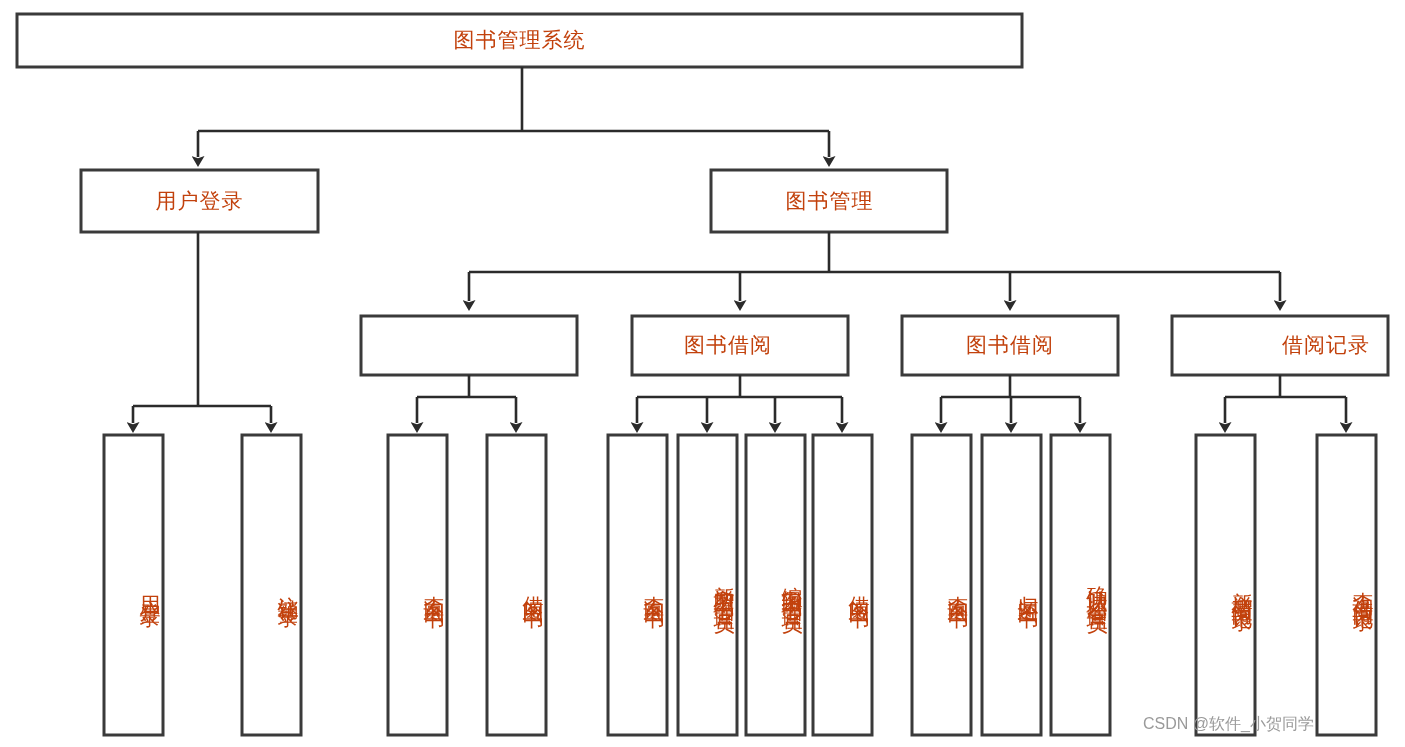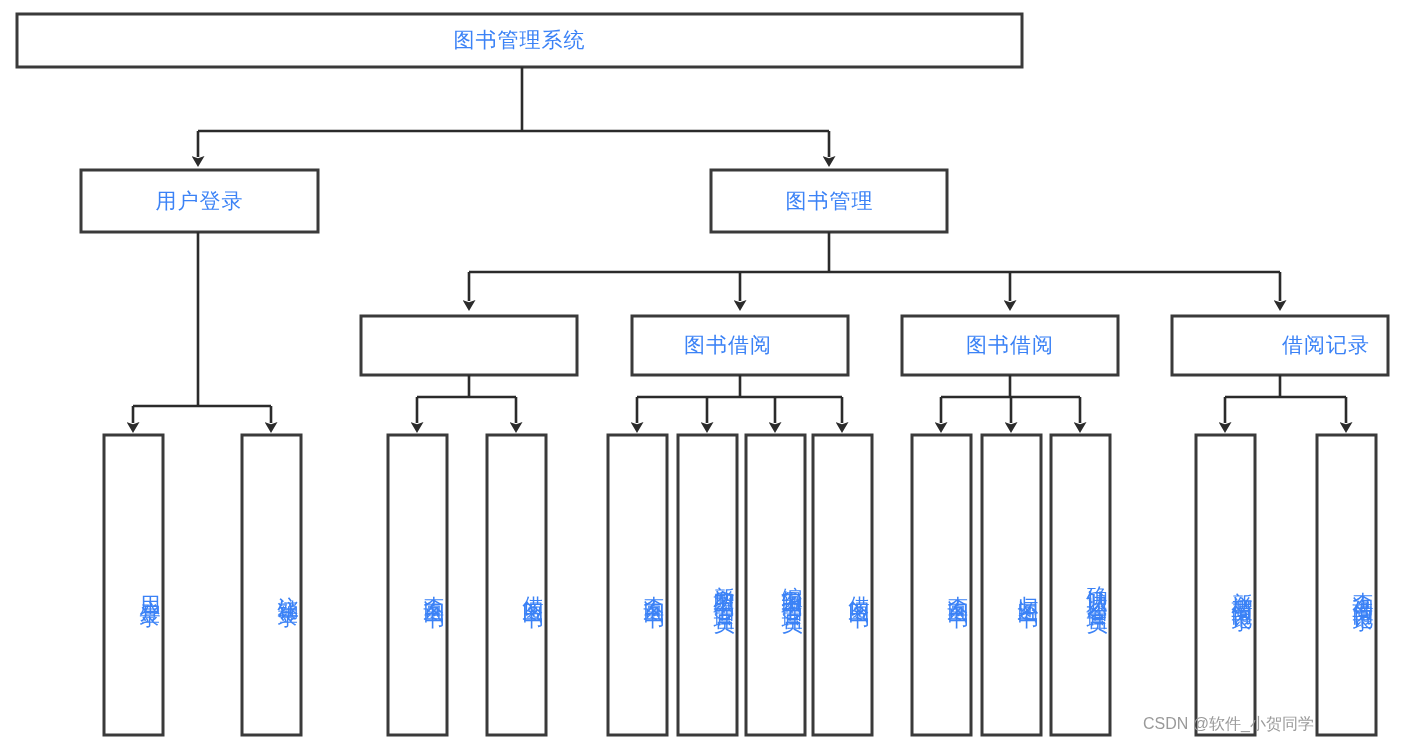--- a/index.html
+++ b/index.html
@@ -43,21 +43,21 @@
   }
   .arrow-head {
     fill: #2b2b2b;
     stroke: none;
   }
   .node-label {
     position: absolute;
     display: flex;
     align-items: center;
     justify-content: center;
-    color: #3b82f6;
+    color: #c2410c;
     font-size: 21px;
     letter-spacing: 1px;
     line-height: 1.25;
     white-space: nowrap;
     font-family: "Liberation Sans", "DejaVu Sans", sans-serif;
   }
   .node-label.vertical {
     writing-mode: vertical-rl;
     text-orientation: upright;
     align-items: flex-start;

